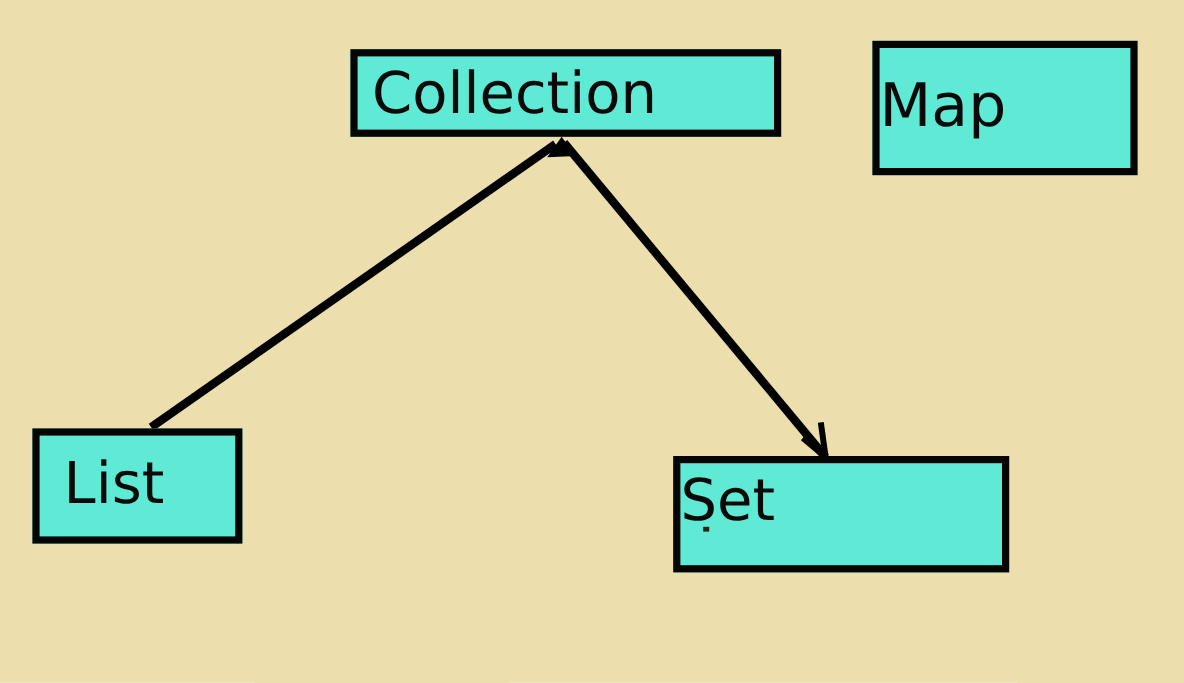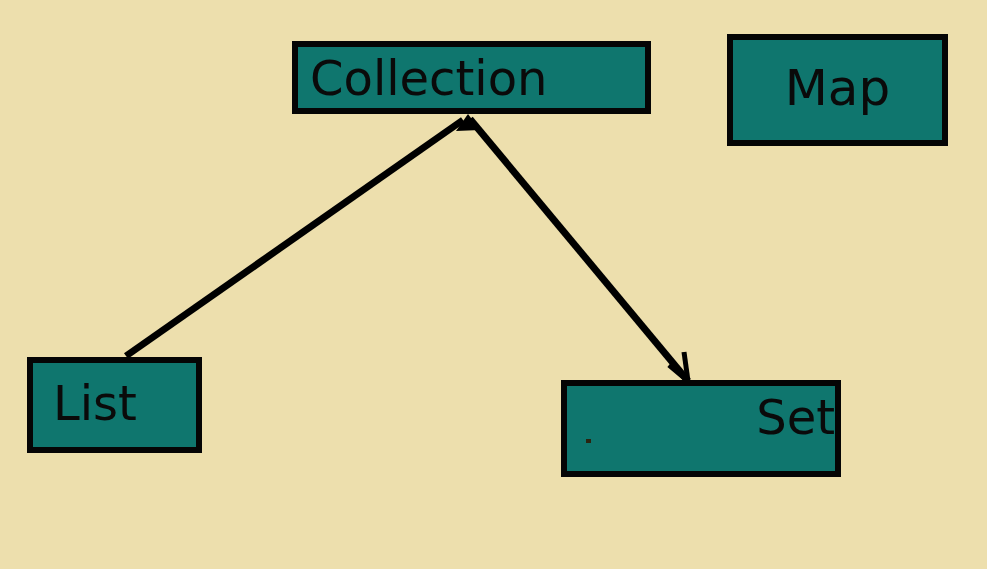--- a/index.html
+++ b/index.html
@@ -23,21 +23,21 @@
     position: absolute;
     left: 0;
     top: 0;
     width: 987px;
     height: 569px;
     pointer-events: none;
   }
   .node {
     position: absolute;
     box-sizing: border-box;
-    background: #0f766e;
+    background: #5eead4;
     border: 6px solid #050505;
     display: flex;
     align-items: center;
     overflow: hidden;
   }
   .node-label {
     display: block;
     color: #0A0A0A;
     font-family: "DejaVu Sans", sans-serif;
     font-weight: 400;
@@ -52,42 +52,41 @@
     justify-content: flex-start;
     padding-left: 12px;
   }
   #node-collection .node-label { font-size: 48px; }
 
   #node-map {
     left: 727px;
     top: 34px;
     width: 221px;
     height: 112px;
-    justify-content: center;
     padding-bottom: 4px;
   }
   #node-map .node-label { font-size: 50px; }
 
   #node-list {
     left: 27px;
     top: 357px;
     width: 175px;
     height: 96px;
     justify-content: flex-start;
     padding-left: 20px;
     padding-bottom: 4px;
   }
   #node-list .node-label { font-size: 48px; }
 
   #node-set {
     left: 561px;
     top: 380px;
     width: 280px;
     height: 97px;
-    justify-content: flex-end;
+    justify-content: flex-start;
     padding-bottom: 24px;
   }
   #node-set .node-label { font-size: 48px; }
 
   .speck {
     position: absolute;
     width: 5px;
     height: 4px;
     background: #2A2410;
   }

